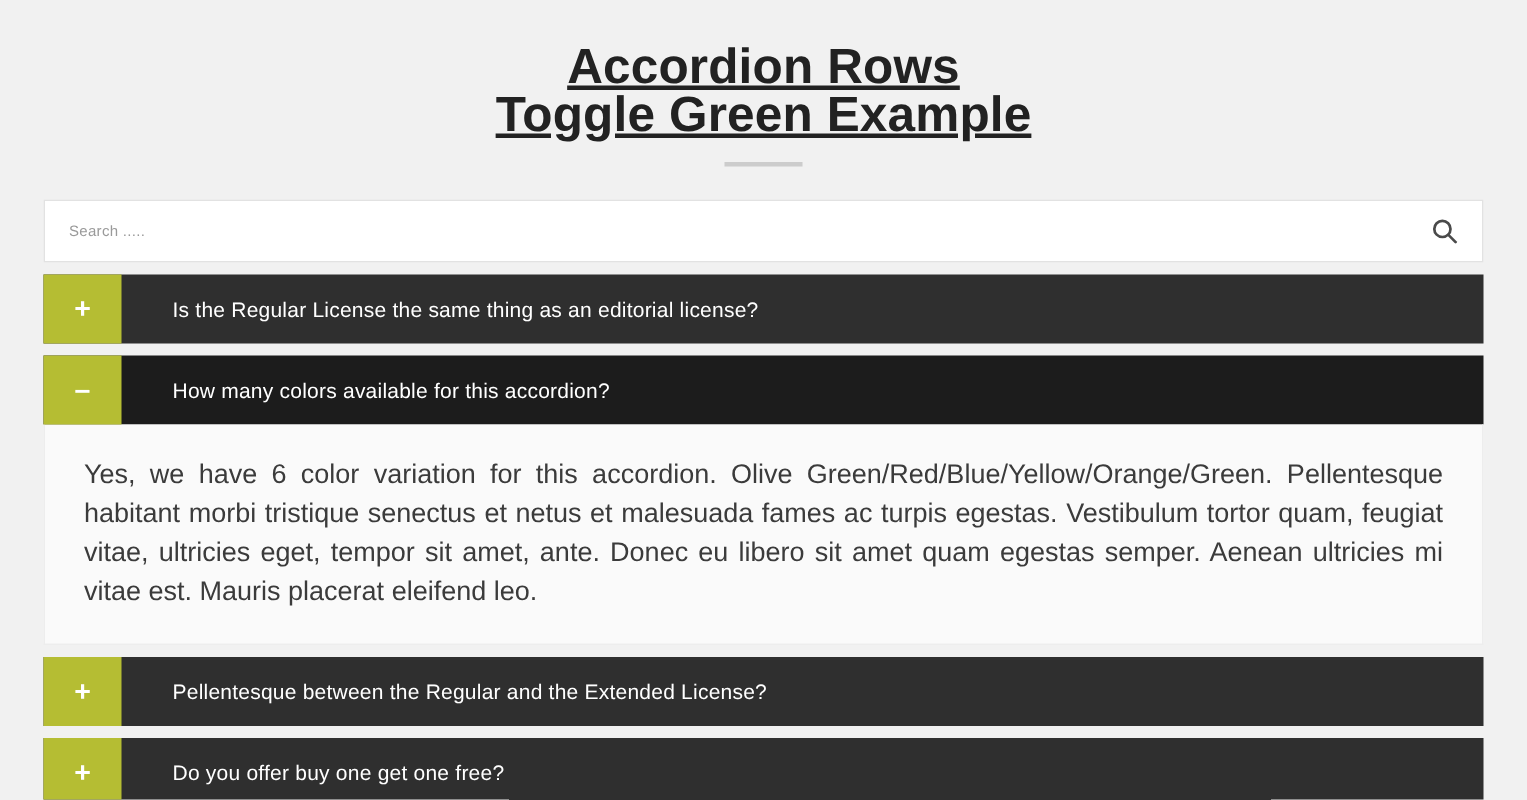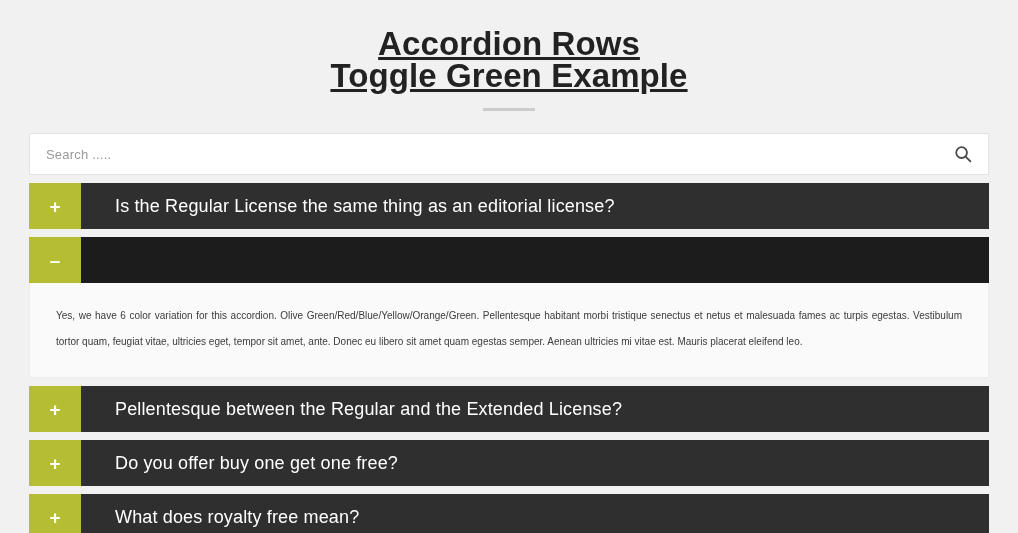--- a/index.html
+++ b/index.html
@@ -48,21 +48,21 @@
     display: flex;
     align-items: center;
     box-sizing: border-box;
     padding: 0 14px 0 14px;
   }
   .search-input {
     flex: 1;
     border: none;
     outline: none;
     font-family: "Liberation Sans", sans-serif;
-    font-size: 13px;
+    font-size: 10px;
     color: #4d7c0f;
     background: transparent;
     letter-spacing: 0.2px;
   }
   .search-input::placeholder {
     color: #9a9a9a;
   }
   .search-icon {
     width: 22px;
     height: 22px;
@@ -96,30 +96,30 @@
     font-size: 19px;
     font-weight: bold;
     line-height: 1;
     user-select: none;
   }
   .acc-label {
     display: flex;
     align-items: center;
     padding-left: 34px;
     color: #ffffff;
-    font-size: 18px;
+    font-size: 14px;
     letter-spacing: 0.15px;
   }
   .acc-body {
     background: #fafafa;
     border: 1px solid #ededed;
     border-top: none;
     box-sizing: border-box;
     padding: 20px 26px 22px 26px;
-    font-size: 10px;
+    font-size: 18px;
     line-height: 26px;
     color: #3b3b3b;
     text-align: justify;
   }
 </style>
 </head>
 <body>
 
 <div class="page">
 
@@ -144,20 +144,21 @@
     <div class="acc-item">
       <div class="acc-header">
         <div class="acc-icon">+</div>
         <div class="acc-label">Is the Regular License the same thing as an editorial license?</div>
       </div>
     </div>
 
     <div class="acc-item">
       <div class="acc-header open">
         <div class="acc-icon">–</div>
+        <div class="acc-label">How many colors available for this accordion?</div>
       </div>
       <div class="acc-body">Yes, we have 6 color variation for this accordion. Olive Green/Red/Blue/Yellow/Orange/Green. Pellentesque habitant morbi tristique senectus et netus et malesuada fames ac turpis egestas. Vestibulum tortor quam, feugiat vitae, ultricies eget, tempor sit amet, ante. Donec eu libero sit amet quam egestas semper. Aenean ultricies mi vitae est. Mauris placerat eleifend leo.</div>
     </div>
 
     <div class="acc-item">
       <div class="acc-header">
         <div class="acc-icon">+</div>
         <div class="acc-label">Pellentesque between the Regular and the Extended License?</div>
       </div>
     </div>

